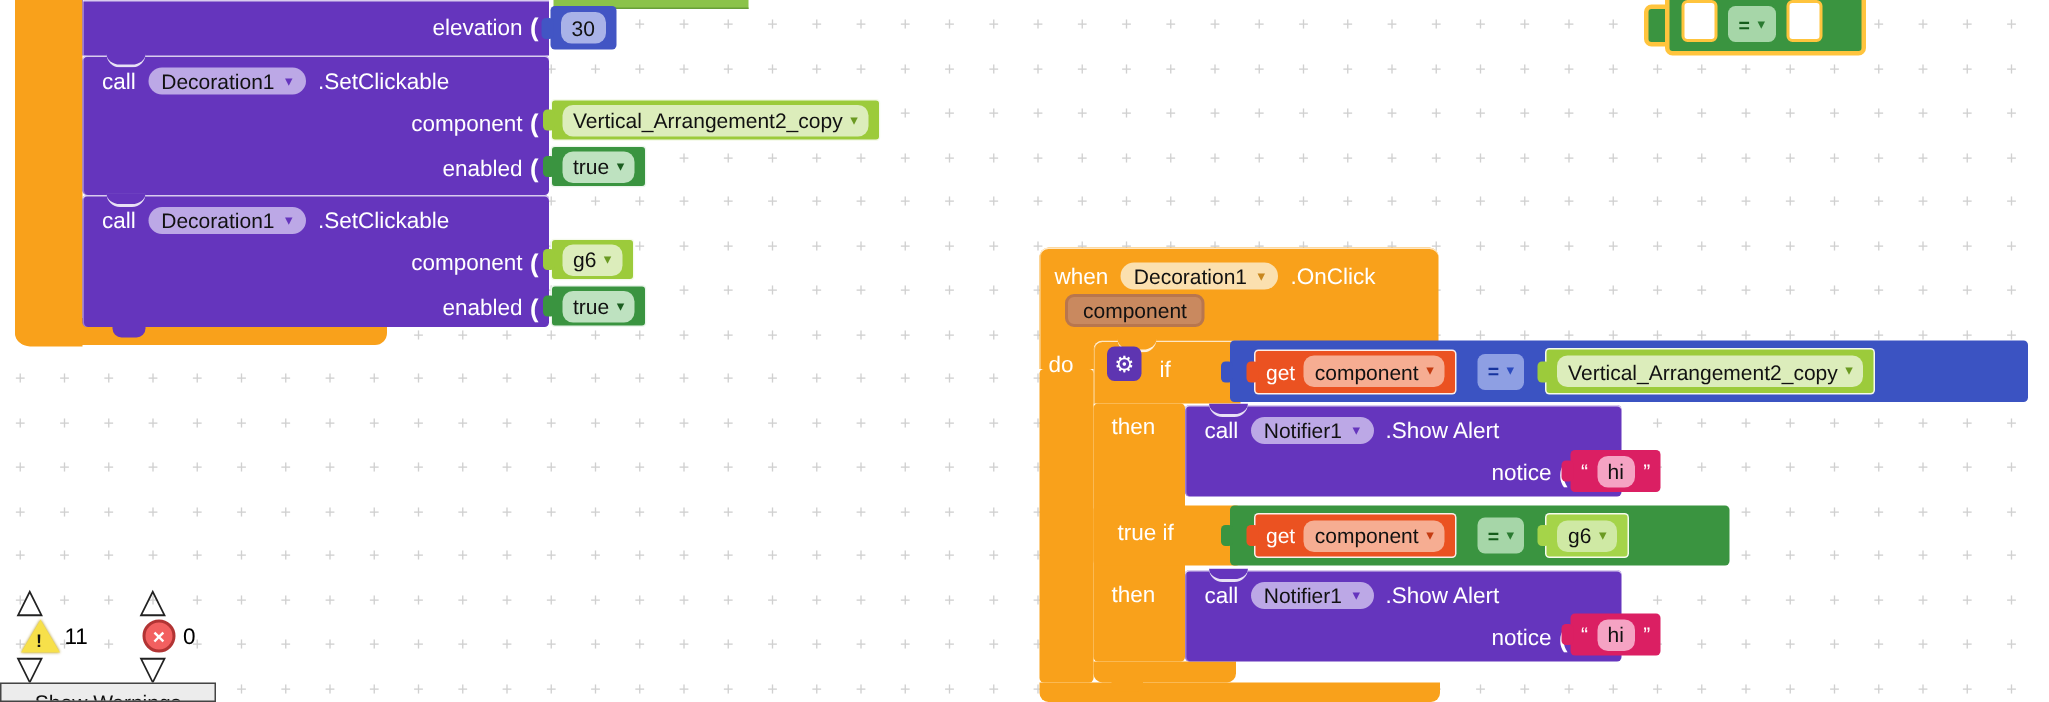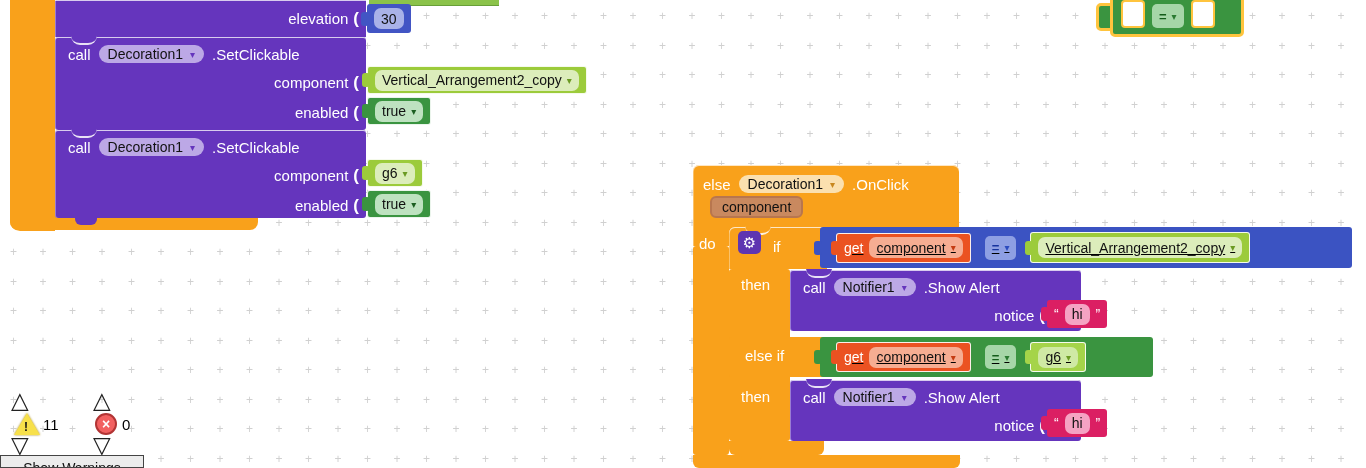--- a/index.html
+++ b/index.html
@@ -39,21 +39,21 @@
   .true-block{background:var(--greenDark);border:1px solid rgba(255,255,255,.9);}
   .true-field{background:var(--greenDarkField);} .true-field .arr{font-size:10px;color:#1b5e20;}
   .get-block{background:var(--getRed);border:1px solid rgba(255,255,255,.9);}
   .get-field{background:var(--getRedField);} .get-field .arr{font-size:10px;color:#c43c12;}
   .text-block{background:var(--magenta);}
   .text-field{background:var(--magentaField);}
   .eq-chip{border-radius:5px;padding:0 7px;height:24px;display:inline-flex;align-items:center;
            gap:5px;font-size:13px;font-weight:bold;}
   .eq-blue{background:var(--eqBlueBg);color:#16339e;} .eq-blue .arr{font-size:10px;color:#2c4bbf;}
   .eq-green{background:var(--eqGreenBg);color:#145c1a;} .eq-green .arr{font-size:10px;color:#2a7a31;}
-  .cond{box-shadow:none;text-decoration:underline;}
+  .cond{box-shadow:none;}
 
   
   .gear{position:absolute;width:23px;height:23px;background:#5e35b1;border-radius:5px;
         color:#fff;font-size:15px;display:flex;align-items:center;justify-content:center;}
 
   
   .sel{border:3px solid var(--selYellow);background:var(--greenDark);border-radius:5px;
        display:flex;align-items:flex-end;gap:7px;padding:0 8px 6px 8px;box-sizing:border-box;}
   .sel .hole{width:24px;height:28px;background:#fff;border:2px solid var(--selYellow);
        border-radius:4px;box-sizing:border-box;}
@@ -904,21 +904,21 @@
     <span class="hole"></span>
     <span class="eq-chip eq-green">
       <span>=</span>
       <span class="arr">▾</span>
     </span>
     <span class="hole"></span>
   </div>
 
   <div class="stmt orange z1" style="left:693px;top:165px;width:266px;height:81px;border-radius:6px 6px 0 0;">
     <div class="row" style="top:6px;left:10px;">
-      <span class="wtext">else</span>
+      <span class="wtext">when</span>
       <span class="pill" style="background:var(--cream);">
         <span>Decoration1</span>
         <span class="arr" style="color:#c8871e;">▾</span>
       </span>
       <span class="wtext">.OnClick</span>
     </div>
     <div class="abs" style="left:17px;top:31px;background:var(--chipBrown);border:2px solid var(--chipBrownBorder);
                 border-radius:6px;padding:1px 10px;font-size:14px;color:#111;">
       <span>component</span>
     </div>
@@ -932,21 +932,21 @@
     <div class="gear" style="left:9px;top:4px;">
       <span>⚙</span>
     </div>
     <span class="wtext abs" style="left:44px;top:11px;">if</span>
   </div>
   <div class="stmt orange z2" style="left:729px;top:269px;width:61px;height:172px;box-shadow:none;"></div>
   <div class="stmt orange z2" style="left:729px;top:337px;width:98px;height:40px;box-shadow:none;"></div>
   <div class="stmt orange z2" style="left:729px;top:441px;width:95px;height:14px;border-radius:0 0 6px 6px;box-shadow:none;"></div>
   <div class="abs orange z2" style="left:741px;top:452px;width:21px;height:9px;border-radius:0 0 5px 5px;"></div>
   <span class="wtext abs z3" style="left:741px;top:276px;">then</span>
-  <span class="wtext abs z3" style="left:745px;top:347px;">else if</span>
+  <span class="wtext abs z3" style="left:745px;top:347px;">true if</span>
   <span class="wtext abs z3" style="left:741px;top:388px;">then</span>
 
   <div class="vblock cond z3" style="left:820px;top:227px;width:532px;height:41px;background:var(--condBlue);gap:14px;padding-left:16px;">
     <div class="vblock get-block" style="position:relative;height:30px;">
       <span class="wtext" style="font-size:14px;">get</span>
       <span class="vfield get-field">
         <span>component</span>
         <span class="arr">▾</span>
       </span>
     </div>

